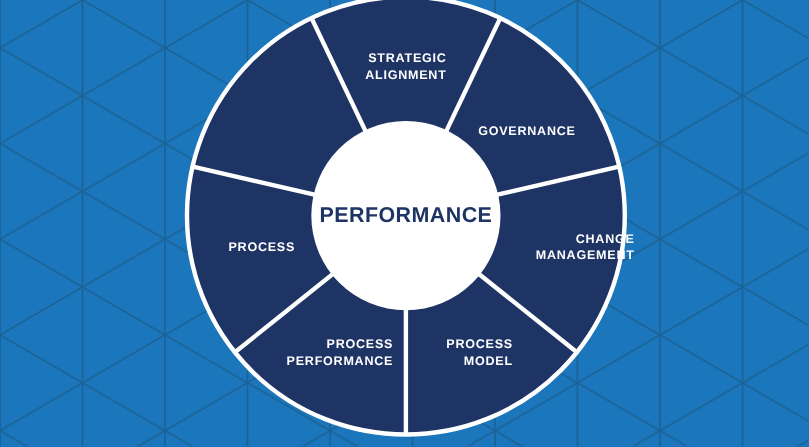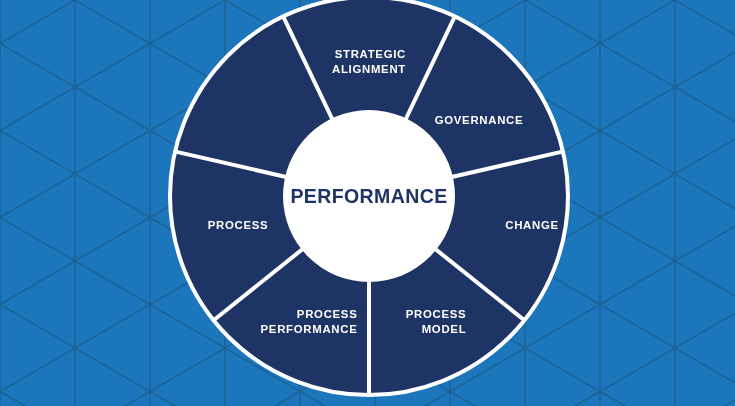--- a/index.html
+++ b/index.html
@@ -116,20 +116,21 @@
       <div>STRATEGIC</div>
       <div>ALIGNMENT</div>
     </div>
 
     <div class="seg-label" style="left:479px; top:120px;">
       <div>GOVERNANCE</div>
     </div>
 
     <div class="seg-label" style="left:514px; top:225px;margin-left:18px;">
       <div>CHANGE</div>
+      <div>MANAGEMENT</div>
     </div>
 
     <div class="seg-label" style="left:436px; top:321px;">
       <div>PROCESS</div>
       <div>MODEL</div>
     </div>
 
     <div class="seg-label" style="left:309px; top:321px;">
       <div>PROCESS</div>
       <div>PERFORMANCE</div>

